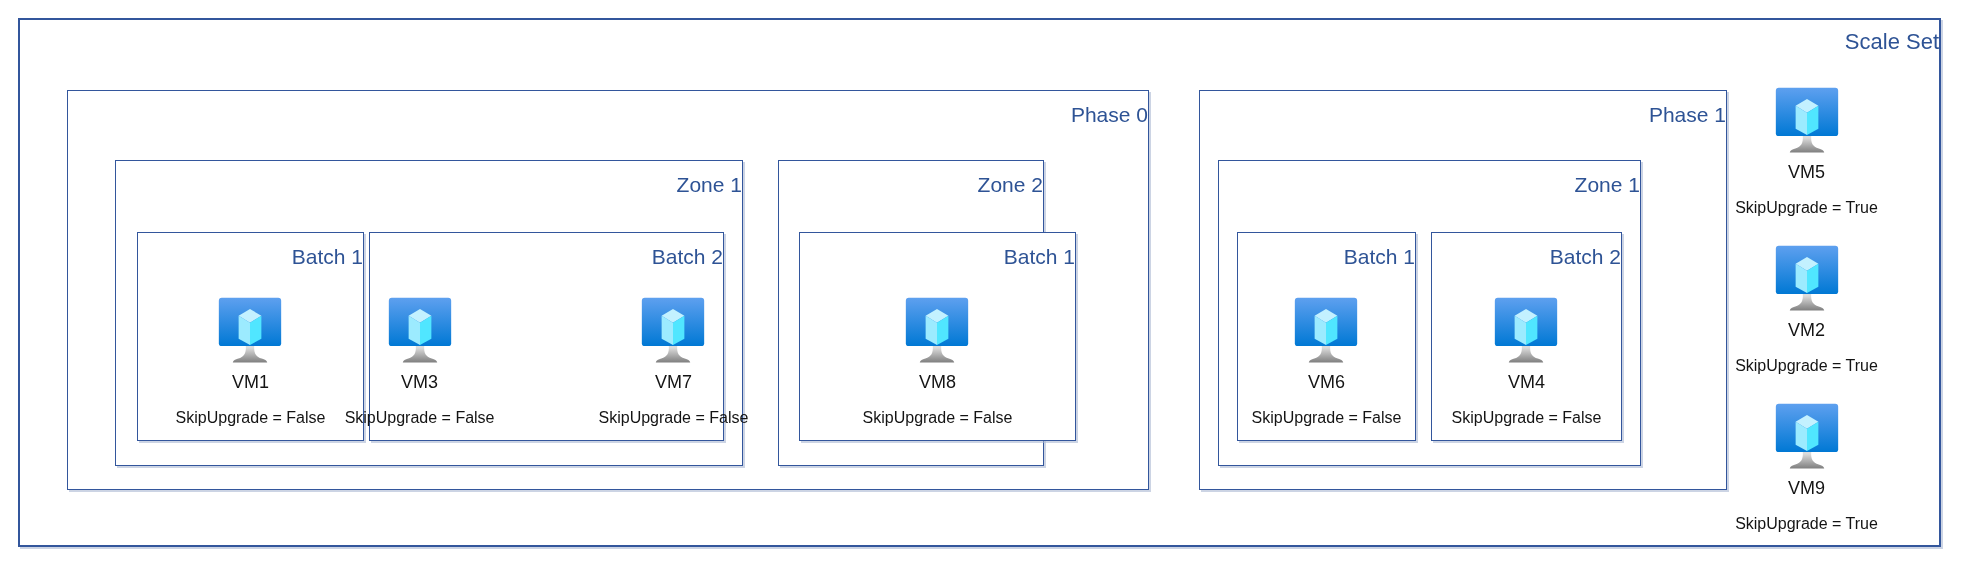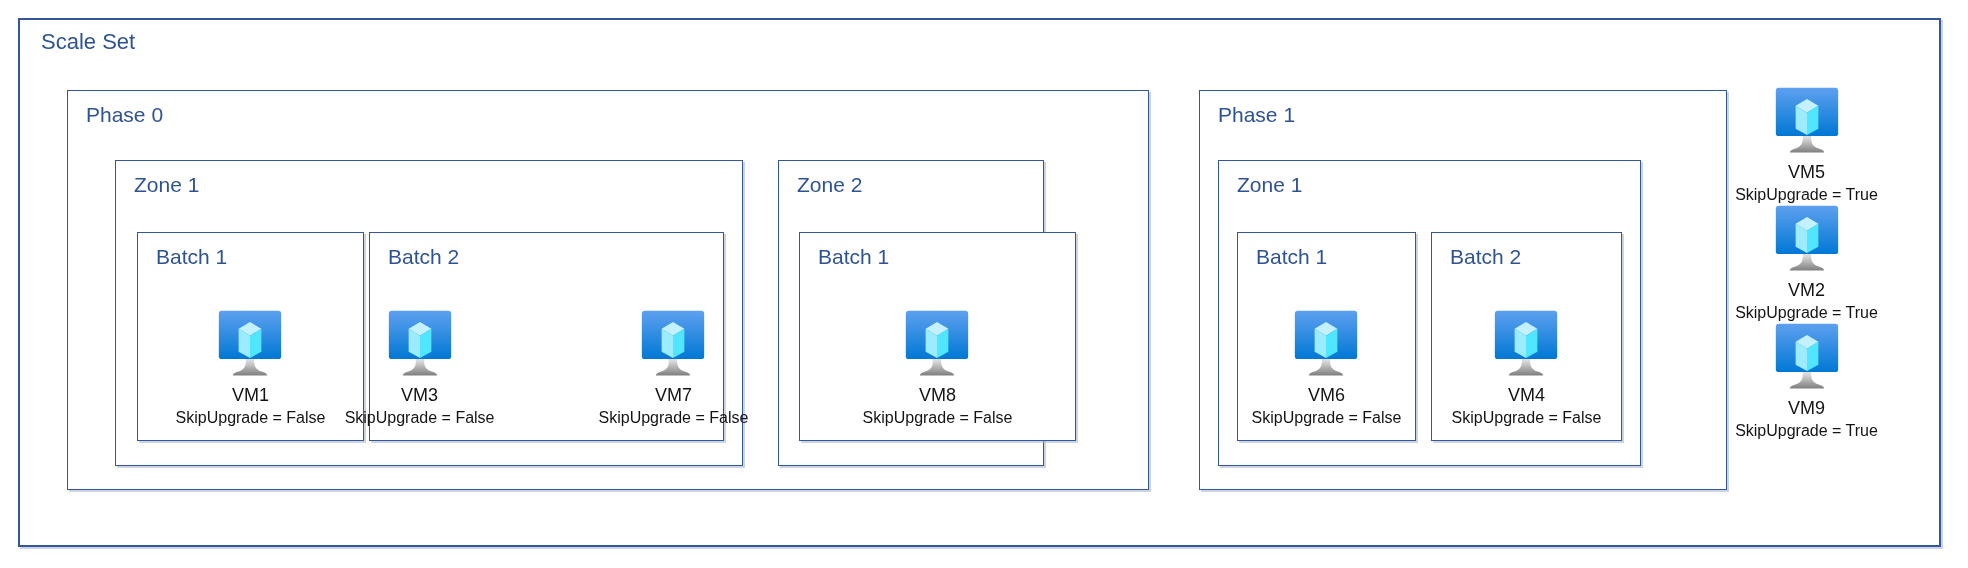--- a/index.html
+++ b/index.html
@@ -42,32 +42,33 @@
     align-items: center;
   }
   .vm-icon { width: 66px; height: 72px; display: block; }
   .vm-name {
     margin-top: 4px;
     font-size: 18px;
     color: #141414;
     white-space: nowrap;
   }
   .vm-skip {
-    margin-top: 3px;
+    margin-top: 16px;
     font-size: 16px;
     color: #141414;
     white-space: nowrap;
   }
   #standalone-column {
     position: absolute;
     left: 1684px; top: 66px;
     width: 205px;
     display: flex;
     flex-direction: column;
     align-items: center;
+    gap: 27px;
   }
 </style>
 </head>
 <body>
 
 <svg width="0" height="0" style="position:absolute" aria-hidden="true">
   <defs>
     <linearGradient id="gradMonitor" x1="0" y1="0" x2="0" y2="1">
       <stop offset="0" stop-color="#5ea0ef"></stop>
       <stop offset="1" stop-color="#0078d4"></stop>
@@ -81,21 +82,21 @@
       <path d="M10.15 13.6 H7.85 c0.15 1.8 -0.4 3 -2.05 3.4 -0.85 0.2 -1.35 0.55 -1.5 1.05 H13.7 c-0.15 -0.5 -0.65 -0.85 -1.5 -1.05 -1.65 -0.4 -2.2 -1.6 -2.05 -3.4 Z" fill="url(#gradStand)"></path>
       <polygon points="9,3.5 12.1,5.3 9,7.2 5.9,5.3" fill="#c3f1ff"></polygon>
       <polygon points="5.9,5.3 9,7.2 9,13.3 5.9,11.6" fill="#9cebff"></polygon>
       <polygon points="12.1,5.3 9,7.2 9,13.3 12.1,11.6" fill="#50e6ff"></polygon>
     </symbol>
   </defs>
 </svg>
 
 <div id="page">
 
-  <div class="box outer" style="left:18px; top:18px; width:1923px; height:529px;">
+  <div class="box outer" style="left:18px; top:18px; width:1923px; height:529px;text-align:right;">
     <span class="box-label scaleset-label">Scale Set</span>
 
     
     <div class="box" style="left:47px; top:70px; width:1082px; height:400px;">
       <span class="box-label">Phase 0</span>
 
       
       <div class="box" style="left:47px; top:69px; width:628px; height:306px;">
         <span class="box-label">Zone 1</span>
 

